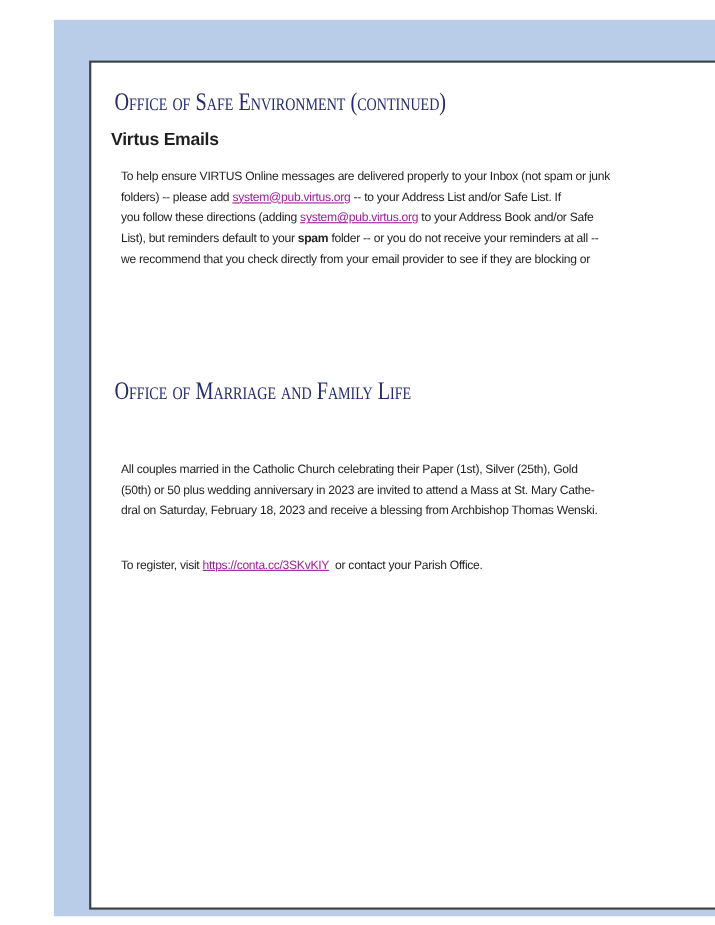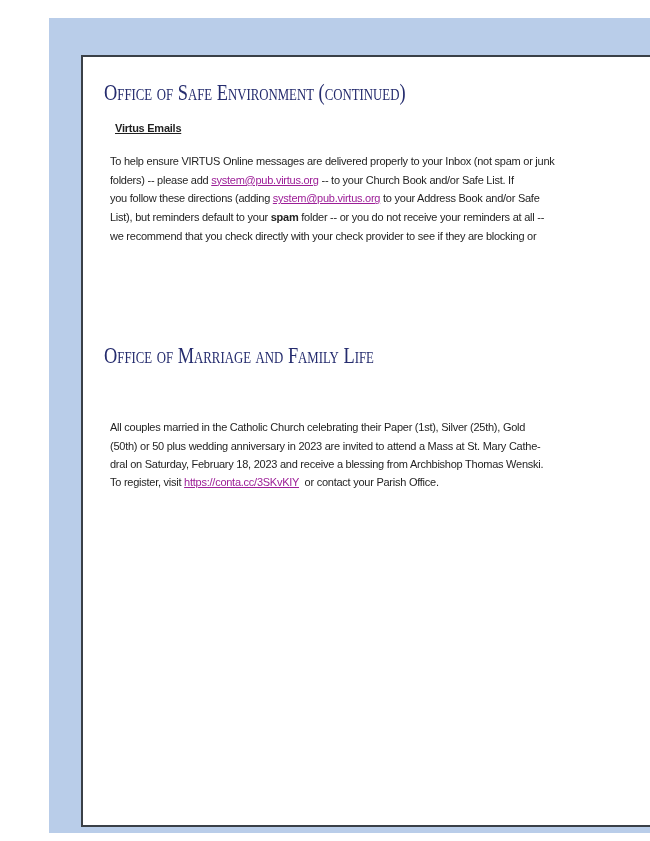--- a/index.html
+++ b/index.html
@@ -45,42 +45,41 @@
     line-height: 23px;
     color: var(--heading-navy);
     white-space: pre;
     transform: scaleX(0.8);
     transform-origin: left top;
   }
   .h1 { top: 24px; }
   .h2 { top: 287px; }
   .subheading {
     position: absolute;
-    left: 32px;
-    font-size: 11px;
+    left: 18px;
+    font-size: 16px;
     font-weight: bold;
     letter-spacing: -0.25px;
     line-height: 14px;
     color: var(--body-ink);
     white-space: pre;
-    text-decoration: underline;
   }
   .sub1 { top: 64px; }
   .sub2 { top: 329px; }
   .para {
     position: absolute;
     left: 27px;
     font-size: 11px;
     letter-spacing: -0.25px;
     line-height: 18.7px;
     color: var(--body-ink);
   }
   .p1 { top: 95px; }
   .p2 { top: 361px; }
-  .p3 { top: 416px; }
+  .p3 { top: 448px; }
   .line { white-space: pre; }
   .bold { font-weight: bold; text-align: right; }
   a.link {
     color: var(--link-magenta);
     text-decoration: underline;
     cursor: pointer;
   }
 </style>
 </head>
 <body>
@@ -89,24 +88,24 @@
   <div class="blue-frame">
     <div class="content-box">
       <div class="inner">
 
         <div class="section-heading h1">Office of Safe Environment (continued)</div>
 
         <div class="subheading sub1">Virtus Emails</div>
 
         <div class="para p1">
             <div class="line"><span class="">To help ensure VIRTUS Online messages are delivered properly to your Inbox (not spam or junk</span></div>
-            <div class="line"><span class="">folders) -- please add </span><a class="link" href="#">system@pub.virtus.org</a><span class=""> -- to your Church Book and/or Safe List. If</span></div>
+            <div class="line"><span class="">folders) -- please add </span><a class="link" href="#">system@pub.virtus.org</a><span class=""> -- to your Address List and/or Safe List. If</span></div>
             <div class="line"><span class="">you follow these directions (adding </span><a class="link" href="#">system@pub.virtus.org</a><span class=""> to your Address Book and/or Safe</span></div>
             <div class="line"><span class="">List), but reminders default to your </span><span class="bold">spam</span><span class=""> folder -- or you do not receive your reminders at all --</span></div>
-            <div class="line"><span class="">we recommend that you check directly with your check provider to see if they are blocking or</span></div>
+            <div class="line"><span class="">we recommend that you check directly from your email provider to see if they are blocking or</span></div>
           </div>
 
         <div class="section-heading h2">Office of Marriage and Family Life</div>
 
 
         <div class="para p2">
             <div class="line"><span class="">All couples married in the Catholic Church celebrating their Paper (1st), Silver (25th), Gold</span></div>
             <div class="line"><span class="">(50th) or 50 plus wedding anniversary in 2023 are invited to attend a Mass at St. Mary Cathe-</span></div>
             <div class="line"><span class="">dral on Saturday, February 18, 2023 and receive a blessing from Archbishop Thomas Wenski.</span></div>
           </div>

